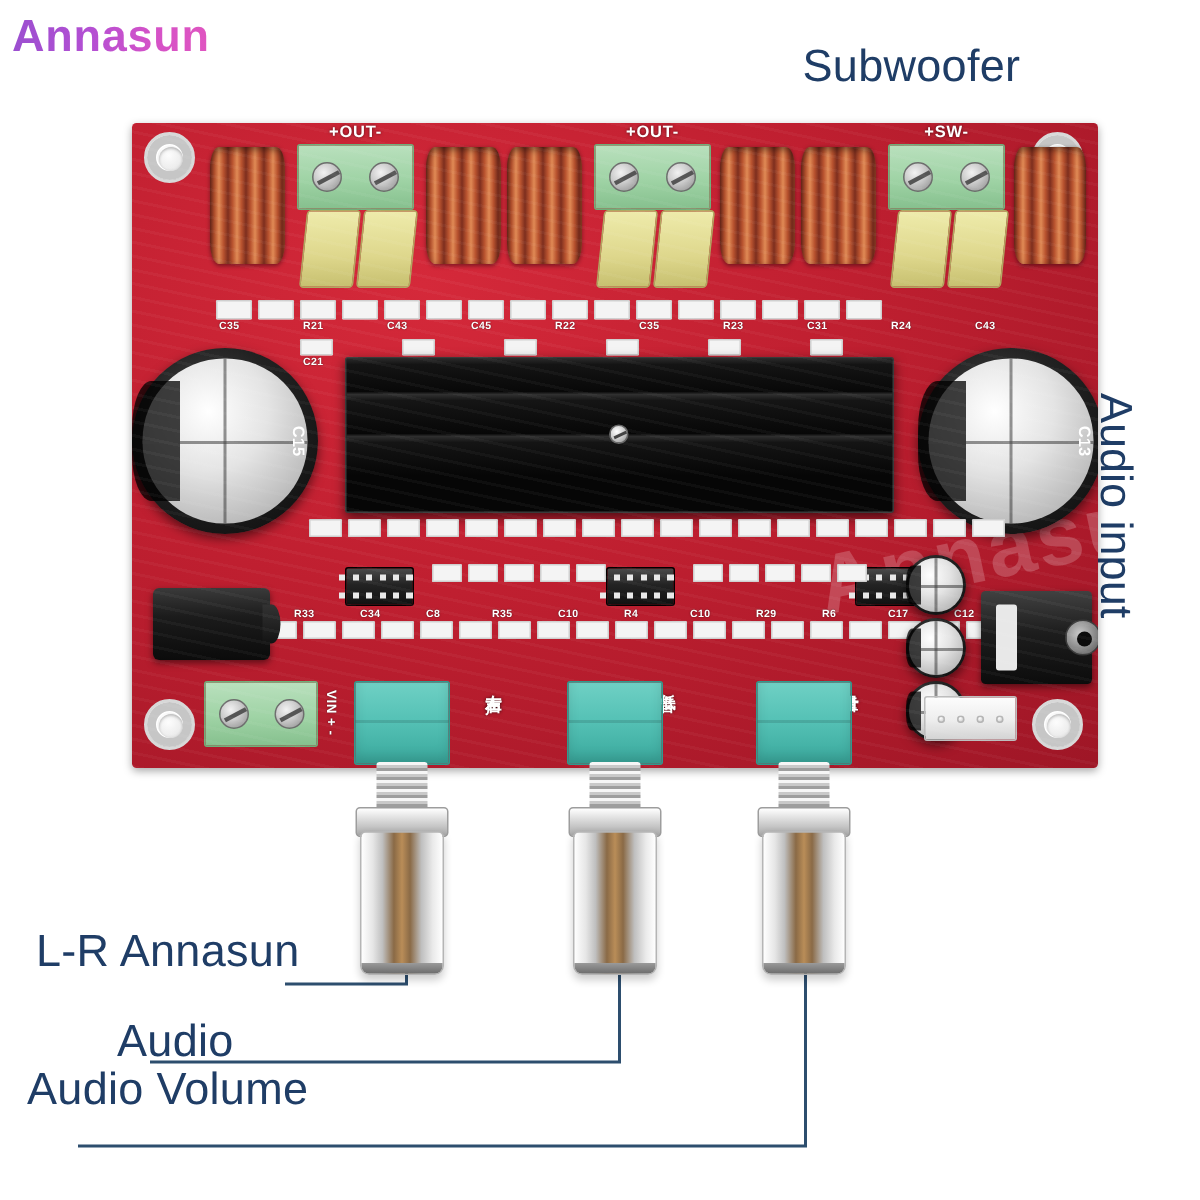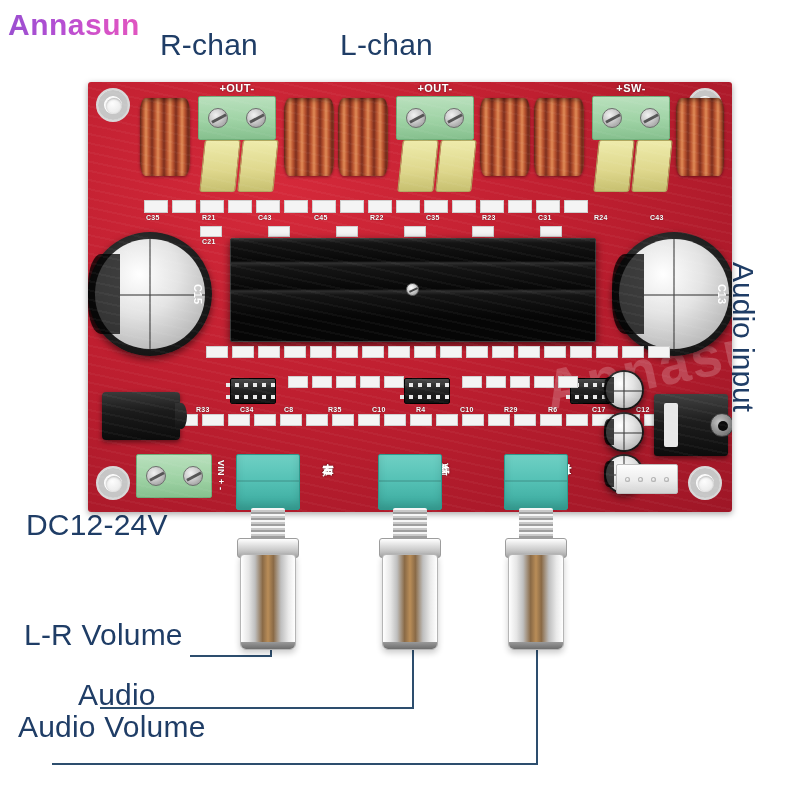--- a/index.html
+++ b/index.html
@@ -323,28 +323,26 @@
     letter-spacing:1px;
   }
 </style>
 </head>
 <body>
 
 <div id="stage">
 
   <div class="watermark">Annasun</div>
 
-  <div class="ann ann-lg" style="left:160px; top:28px;">R-chan</div>
-  <div class="ann ann-lg" style="left:340px; top:28px;">L-chan</div>
+  <div class="ann ann-lg" style="left:535px; top:28px;">Subwoofer</div>
 
   <div class="vert" style="left:760px; top:262px;">Audio input</div>
 
-  <div class="ann ann-lg" style="left:26px; top:508px;">DC12-24V</div>
-
-  <div class="ann ann-lg" style="left:24px; top:618px;">L-R Volume</div>
+
+  <div class="ann ann-lg" style="left:24px; top:618px;">L-R Annasun</div>
   <div class="ann ann-lg" style="left:78px; top:678px;">Audio</div>
   <div class="ann ann-lg" style="left:18px; top:710px;">Audio Volume</div>
 
   <div class="leader lh" style="left:190px; top:655px; width:82px;"></div>
   <div class="leader lv" style="left:270px; top:634px; height:22px;"></div>
 
   <div class="leader lh" style="left:100px; top:707px; width:314px;"></div>
   <div class="leader lv" style="left:412px; top:650px; height:58px;"></div>
 
   <div class="leader lh" style="left:52px; top:763px; width:486px;"></div>

